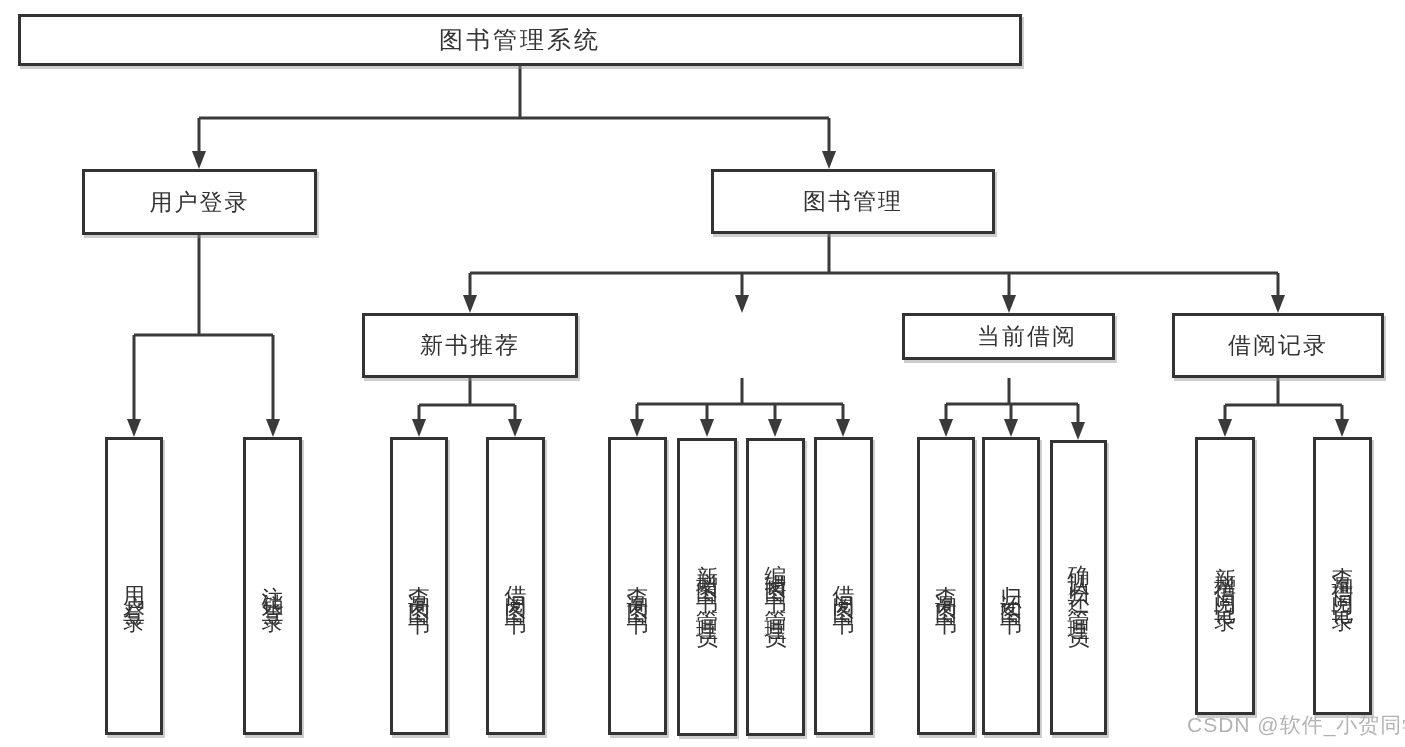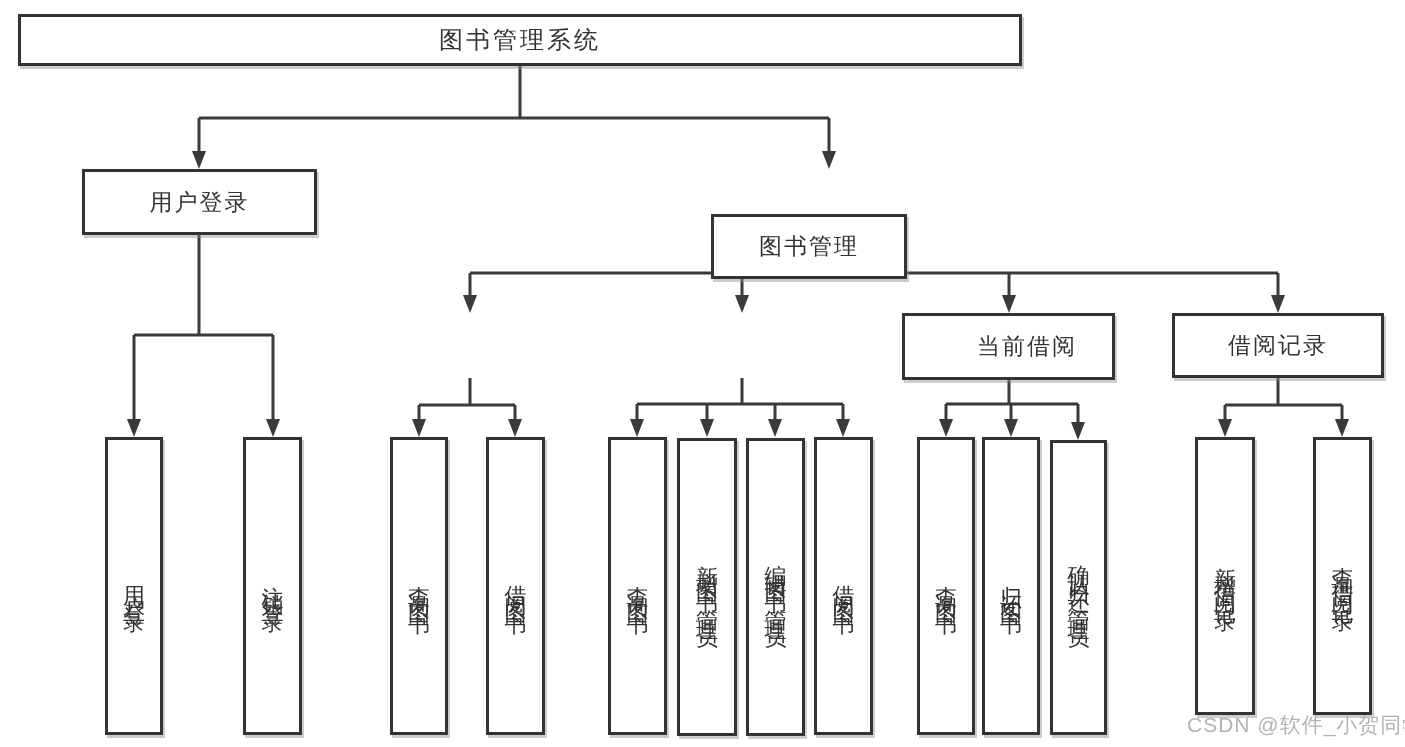--- a/index.html
+++ b/index.html
@@ -109,23 +109,24 @@
       <polygon points="1078,440 1071,422 1085,422"></polygon>
 
       <polygon points="1225,437 1218,419 1232,419"></polygon>
       <polygon points="1342,437 1335,419 1349,419"></polygon>
     </g>
   </svg>
 
   <div class="box box-h box-root" style="left:18px; top:14px; width:1004px; height:52px;">图书管理系统</div>
 
   <div class="box box-h" style="left:82px; top:169px; width:235px; height:66px;">用户登录</div>
-  <div class="box box-h" style="left:711px; top:169px; width:196px; height:65px;margin-top:45px;">图书管理</div>
+  <div class="box box-h" style="left:711px; top:169px; width:284px; height:65px;">图书管理</div>
 
-  <div class="box box-h" style="left:902px; top:313px; width:213px; height:67px;padding-left:37px;">当前借阅</div>
+  <div class="box box-h" style="left:362px; top:313px; width:216px; height:65px;">新书推荐</div>
+  <div class="box box-h" style="left:902px; top:313px; width:213px; height:47px;padding-left:37px;">当前借阅</div>
   <div class="box box-h" style="left:1172px; top:313px; width:212px; height:65px;">借阅记录</div>
 
   <div class="box box-v" style="left:105px; top:437px; width:58px; height:298px;">
     <span class="vtext">用户登录</span>
   </div>
   <div class="box box-v" style="left:243px; top:437px; width:59px; height:298px;">
     <span class="vtext">注销登录</span>
   </div>
 
   <div class="box box-v" style="left:390px; top:437px; width:58px; height:298px;">

